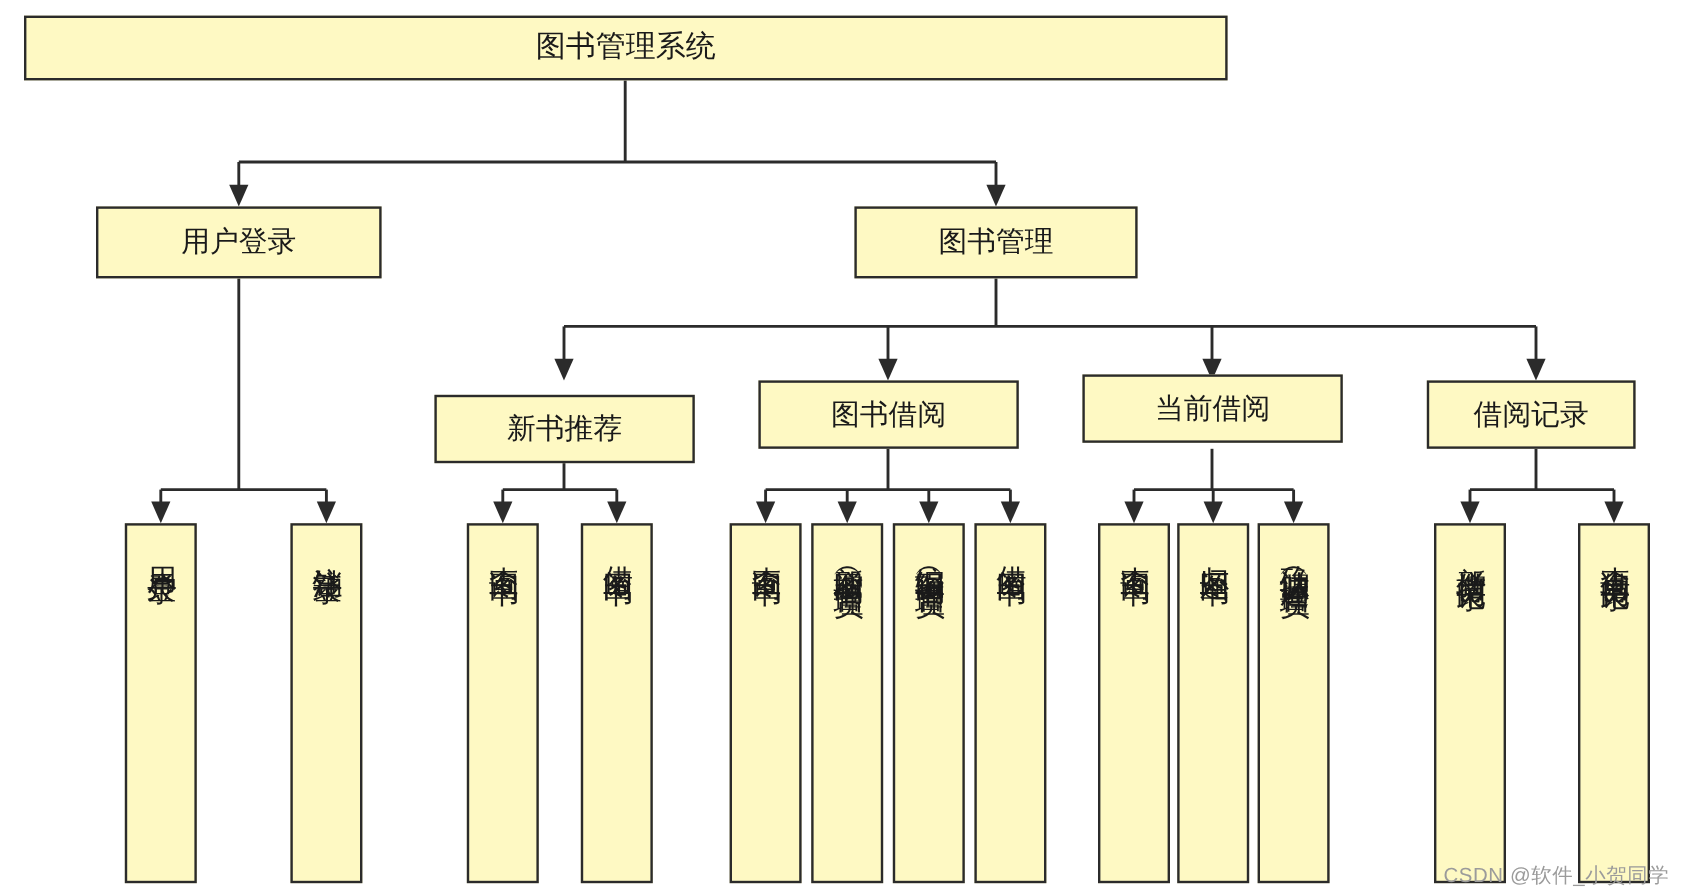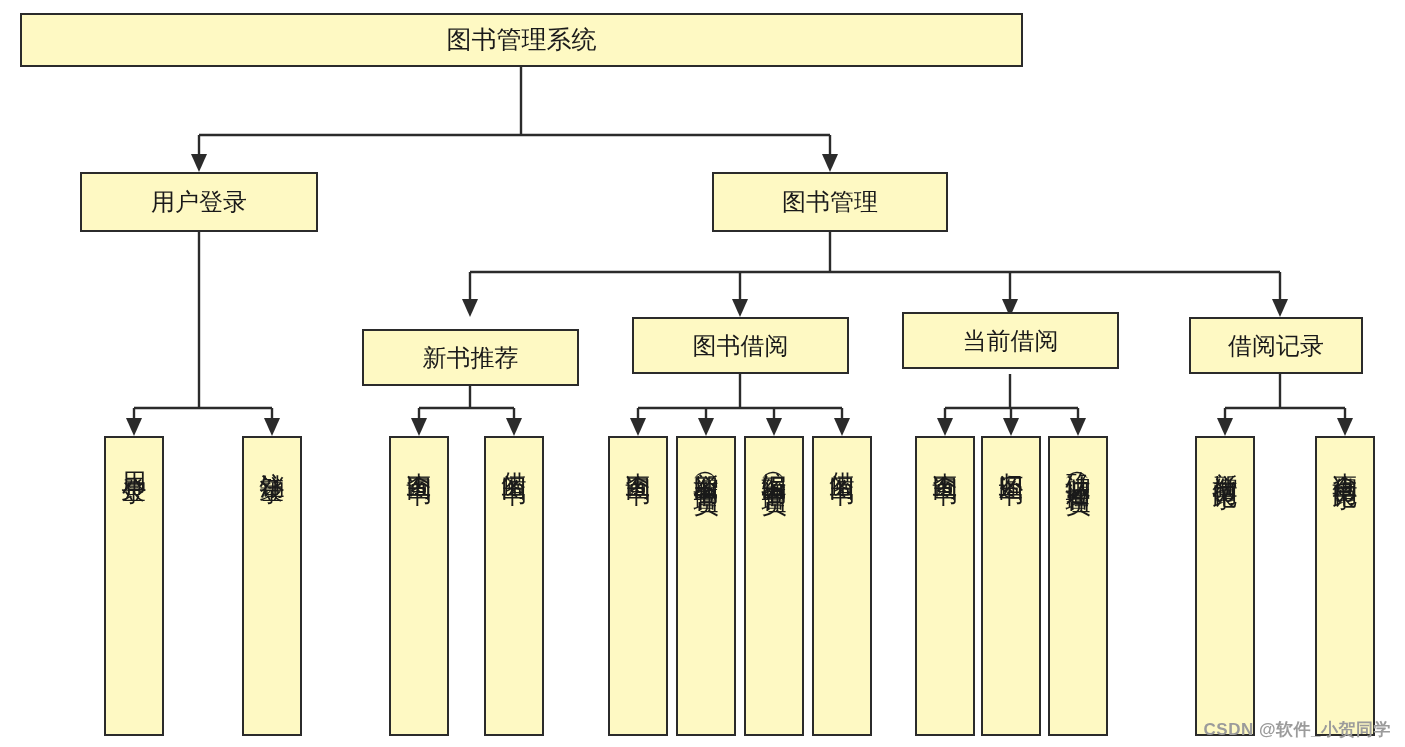--- a/index.html
+++ b/index.html
@@ -75,21 +75,20 @@
   }
   #watermark {
     position: absolute;
     right: 14px;
     bottom: 6px;
     font-size: 17px;
     color: #9b9b9b;
     z-index: 9;
     letter-spacing: 0.5px;
     white-space: nowrap;
-    font-weight: bold;
   }
 </style>
 </head>
 <body>
 
 <div id="diagram-canvas">
 
   <svg class="connectors" viewBox="0 0 1405 747">
 
     <line x1="521" y1="67" x2="521" y2="135"></line>

